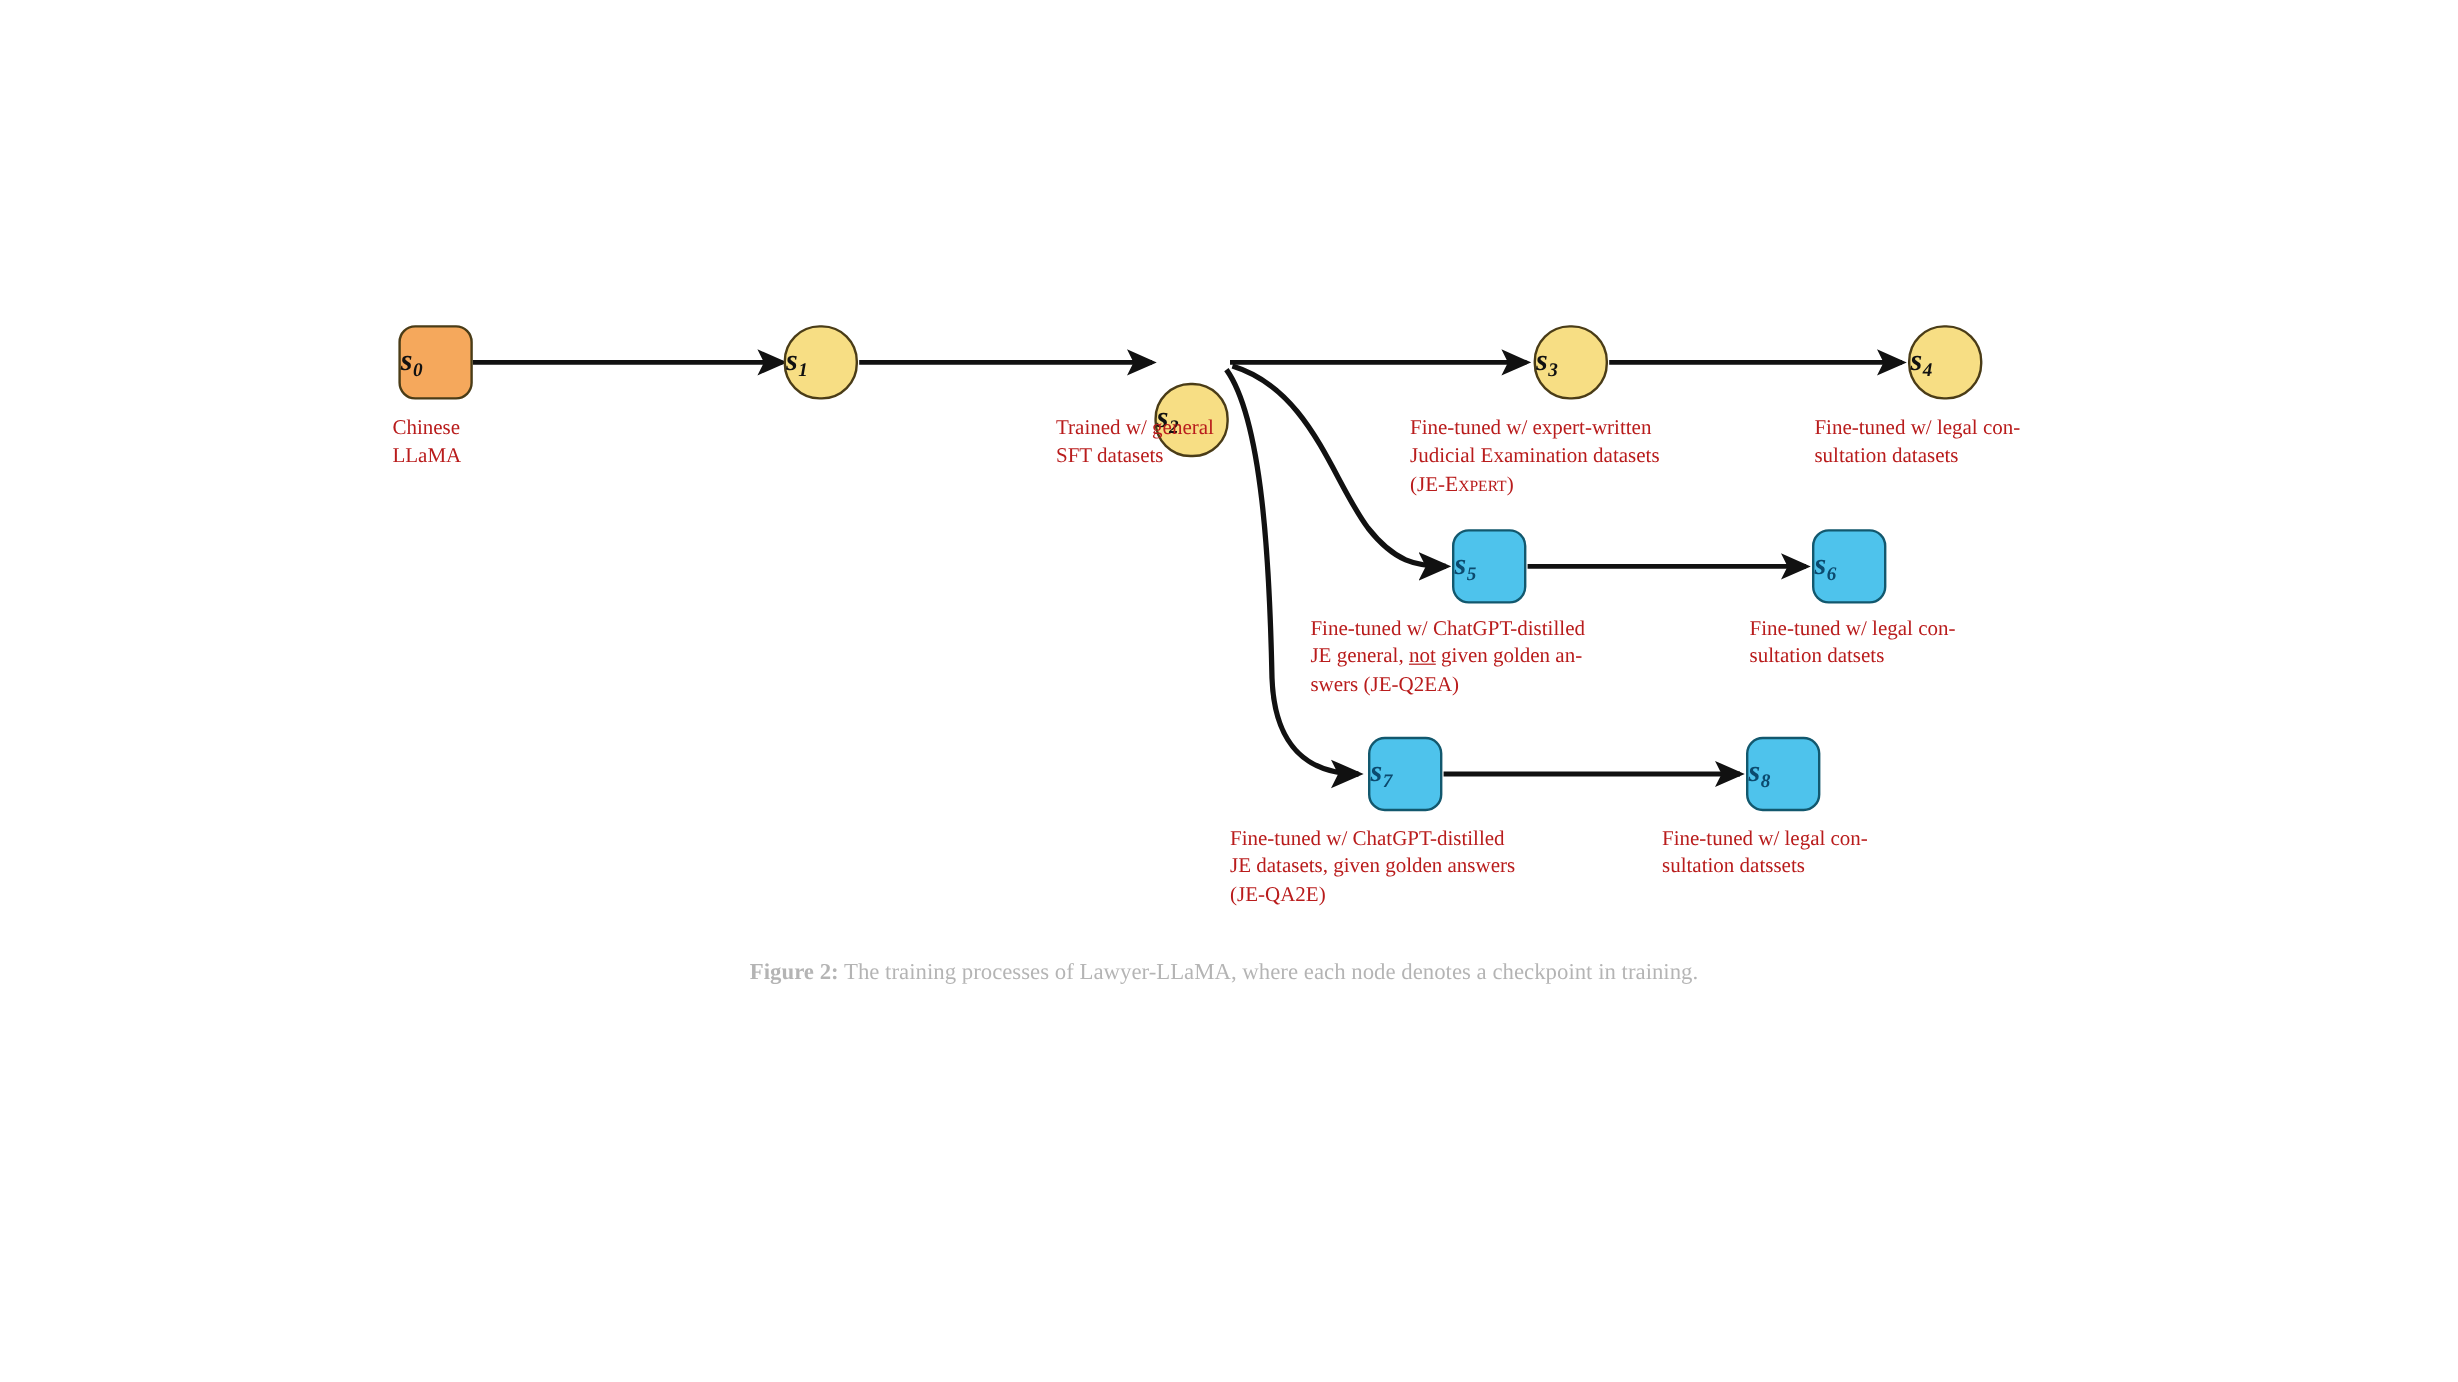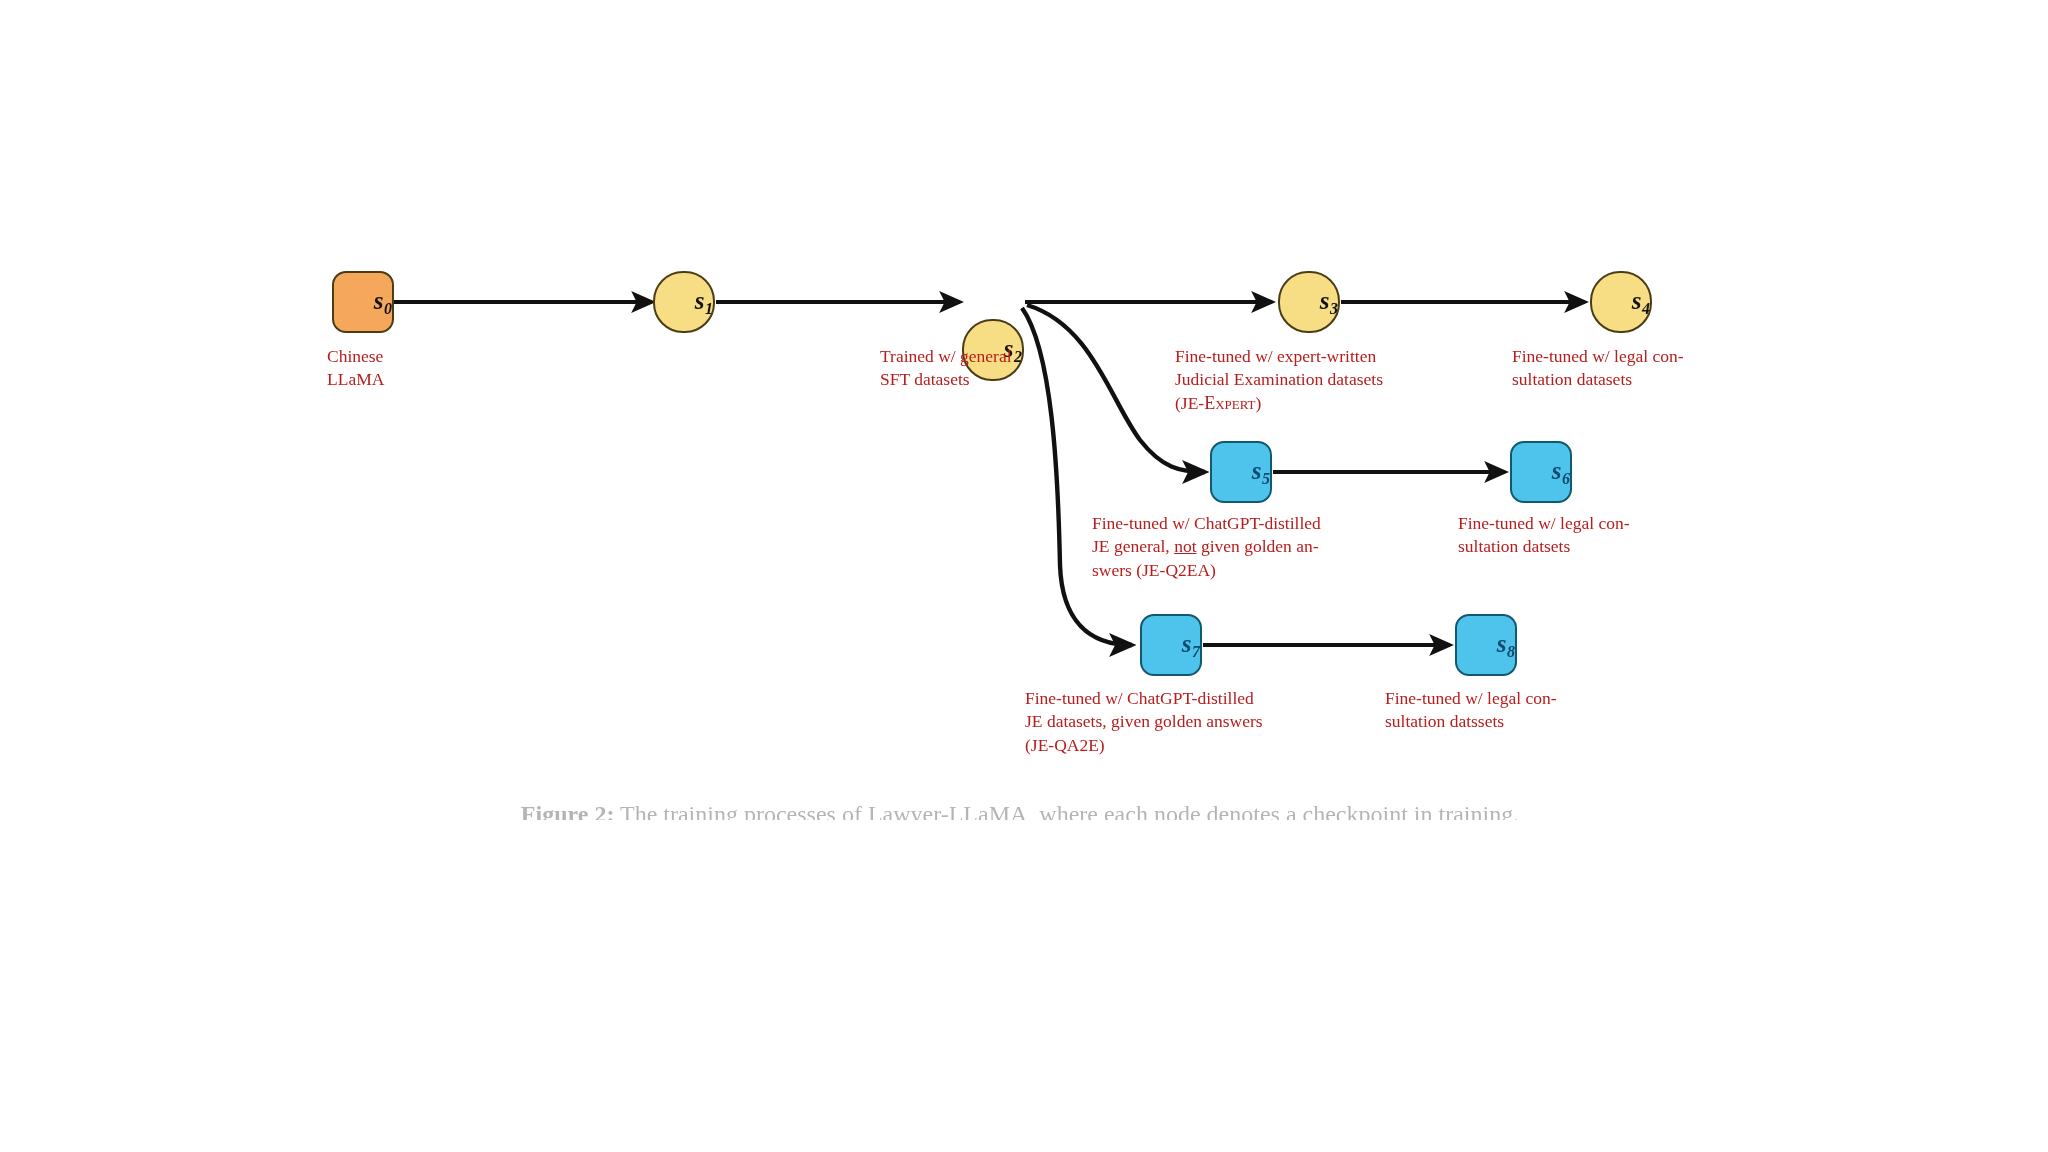--- a/index.html
+++ b/index.html
@@ -38,21 +38,21 @@
   
   .state-node {
     position: absolute;
     width: 62px;
     height: 62px;
     border: 2.2px solid #4a3c17;
     border-radius: 14px;
     box-sizing: border-box;
     display: flex;
     align-items: center;
-    justify-content: flex-end;
+    justify-content: flex-start;
     font-family: "Liberation Serif", "DejaVu Serif", serif;
     font-style: italic;
     font-weight: bold;
     font-size: 25px;
     letter-spacing: 0;
     line-height: 1;
     color: #111111;
   }
   .state-node .sub {
     font-size: 16px;
@@ -86,21 +86,21 @@
 
   
   #figure-caption {
     position: absolute;
     left: 360px;
     top: 800px;
     width: 1320px;
     height: 20px;
     overflow: hidden;
     font-family: "Liberation Serif", "DejaVu Serif", serif;
-    font-size: 24px;
+    font-size: 19px;
     line-height: 1.35;
     color: #262626;
     opacity: 0.34;
     text-align: center;
     white-space: nowrap;
   }
   #figure-caption .cap-inner {
     display: block;
     margin-top: -2px;
   }

